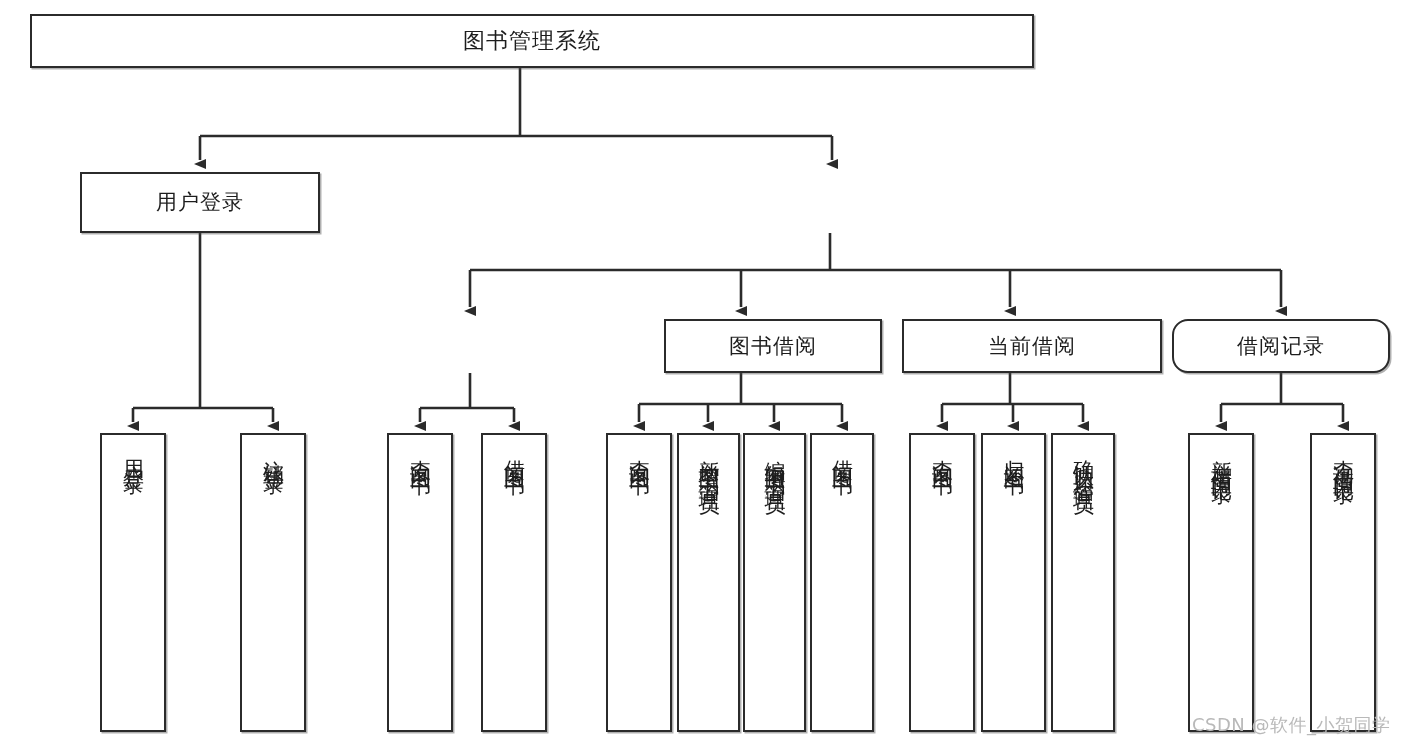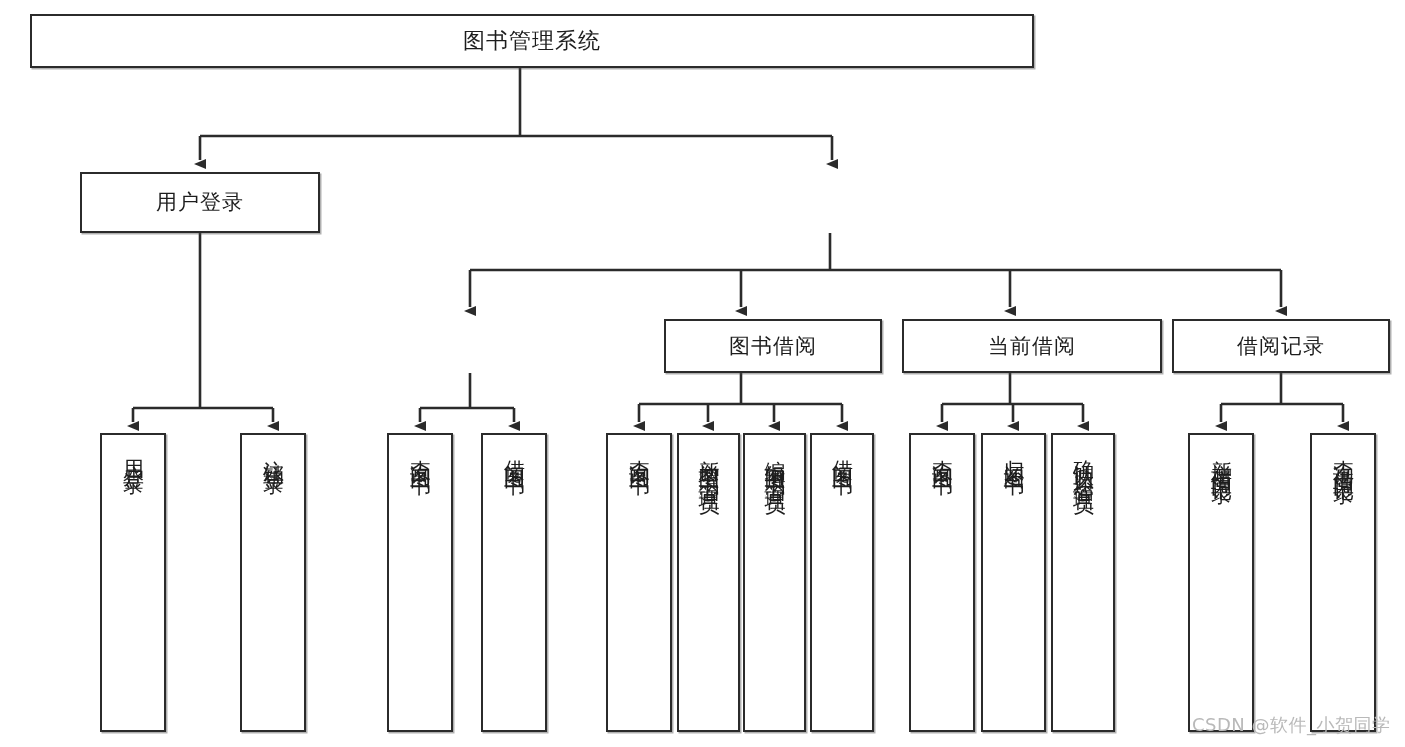--- a/index.html
+++ b/index.html
@@ -111,21 +111,21 @@
   <div class="node" id="n-l2-0" style="left: 80px; top: 172px; width: 240px; height: 61px;">
     <span class="lbl">用户登录</span>
   </div>
 
   <div class="node" id="n-l3-1" style="left: 632px; top: 319px; width: 218px; height: 54px; margin-left: 32px;">
     <span class="lbl">图书借阅</span>
   </div>
   <div class="node" id="n-l3-2" style="left: 902px; top: 319px; width: 260px; height: 54px;">
     <span class="lbl">当前借阅</span>
   </div>
-  <div class="node" id="n-l3-3" style="left: 1172px; top: 319px; width: 218px; height: 54px;">
+  <div class="node" id="n-l3-3" style="left: 1172px; top: 319px; width: 218px; height: 54px; border-radius: 16px;">
     <span class="lbl">借阅记录</span>
   </div>
 
   <div class="node vert" id="n-lf-0" style="left: 100px; top: 433px; width: 66px; height: 299px;">
     <span class="lbl">用户登录</span>
   </div>
   <div class="node vert" id="n-lf-1" style="left: 240px; top: 433px; width: 66px; height: 299px;">
     <span class="lbl">注销登录</span>
   </div>
   <div class="node vert" id="n-lf-2" style="left: 387px; top: 433px; width: 66px; height: 299px;">

